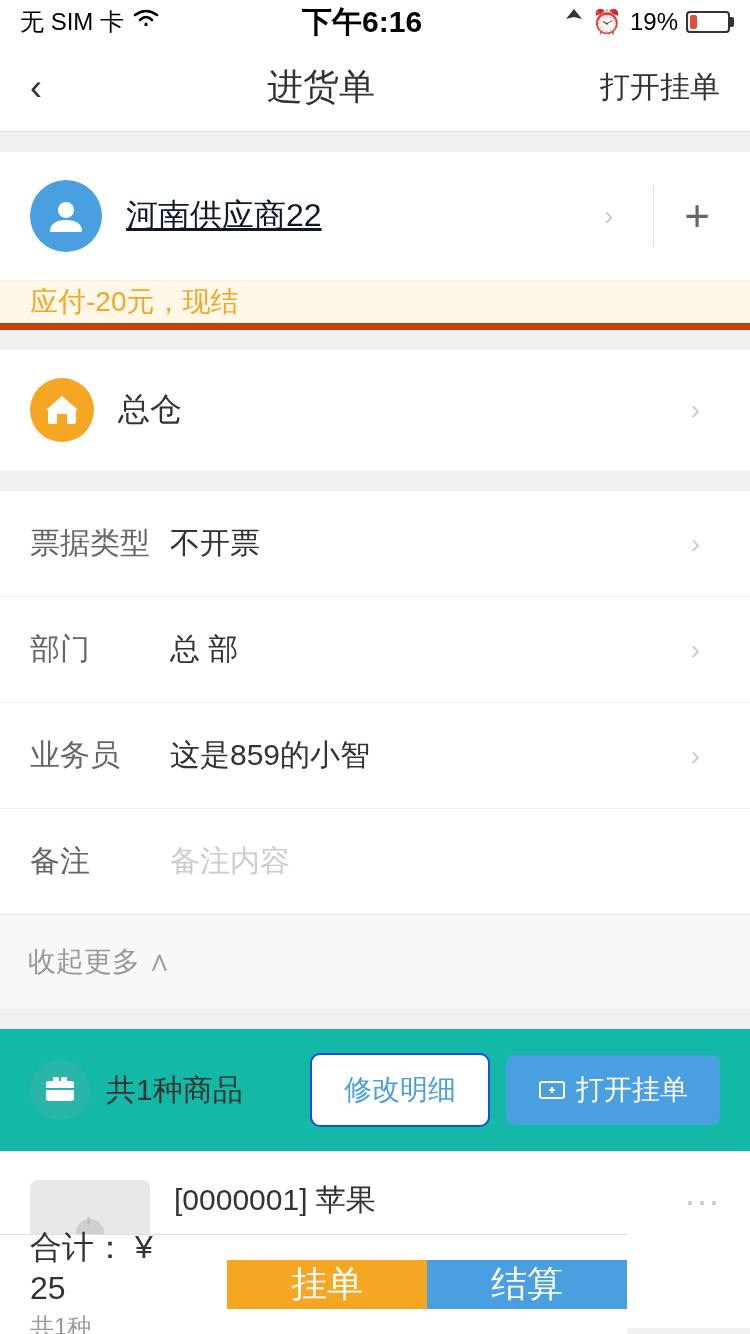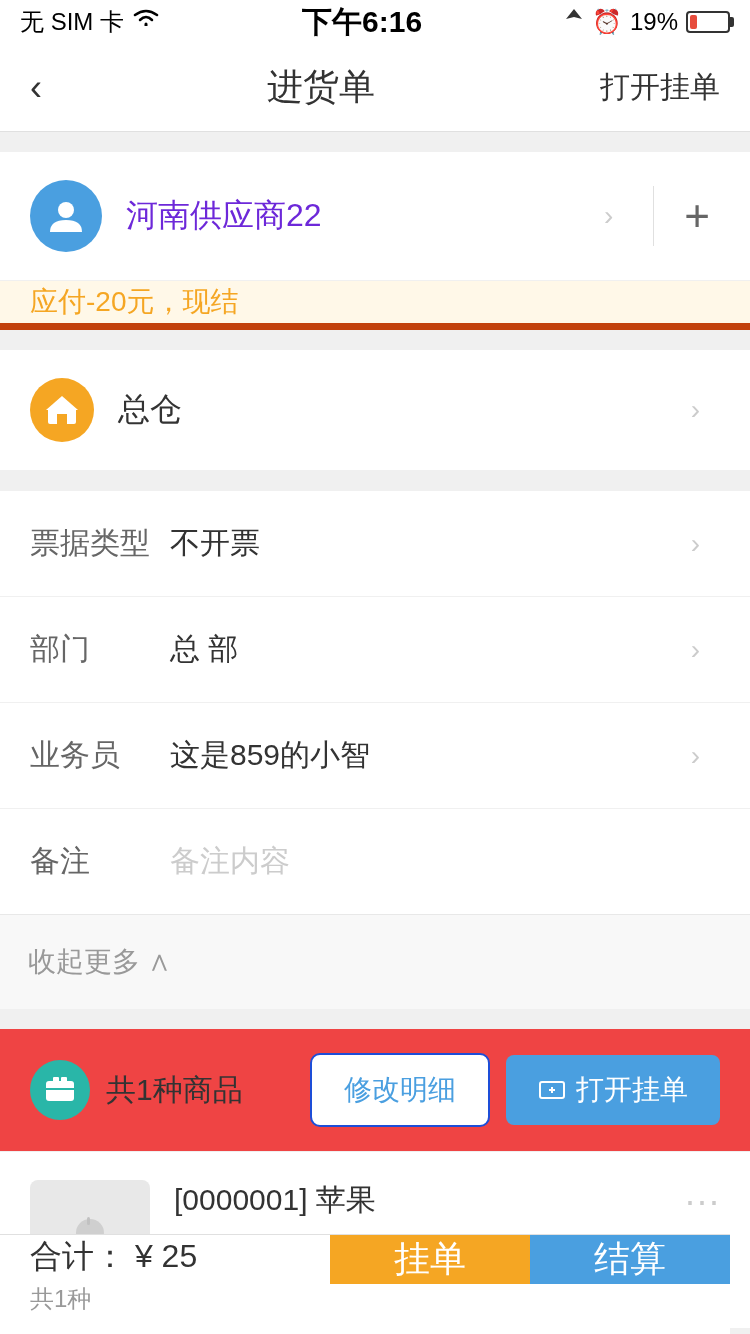--- a/index.html
+++ b/index.html
@@ -108,21 +108,22 @@
       display: flex;
       align-items: center;
       justify-content: center;
       margin-right: 24px;
       flex-shrink: 0;
     }
     .supplier-avatar svg { width: 40px; height: 40px; }
     .supplier-name {
       flex: 1;
       font-size: 32px;
-      color: #6d28d9;
+      color: #0f172a;
+      text-decoration: underline;
     }
     .chevron-icon {
       color: #ccc;
       font-size: 28px;
       margin-right: 20px;
     }
     .plus-divider {
       width: 1px;
       height: 60px;
       background: #e0e0e0;
@@ -202,21 +203,21 @@
       font-size: 28px;
       border-top: 1px solid #e8e8e8;
       cursor: pointer;
     }
 
     
     .products-header {
       display: flex;
       align-items: center;
       padding: 24px 30px;
-      background: #ef4444;
+      background: #14b8a6;
       gap: 16px;
     }
     .products-icon {
       width: 60px;
       height: 60px;
       border-radius: 50%;
       background: #29b6a8;
       display: flex;
       align-items: center;
       justify-content: center;
@@ -284,24 +285,24 @@
       color: #ccc;
       font-size: 36px;
       cursor: pointer;
     }
 
     
     .bottom-bar {
       position: fixed;
       bottom: 0;
       left: 0;
-      width: 730px;
+      width: 627px;
       height: 100px;
       display: flex;
-      align-items: flex-start;
+      align-items: center;
       background: #fff;
       border-top: 1px solid #e0e0e0;
       margin-top: 24px;
     }
     .bottom-total {
       flex: 1;
       display: flex;
       flex-direction: column;
       justify-content: center;
       padding: 0 30px;

